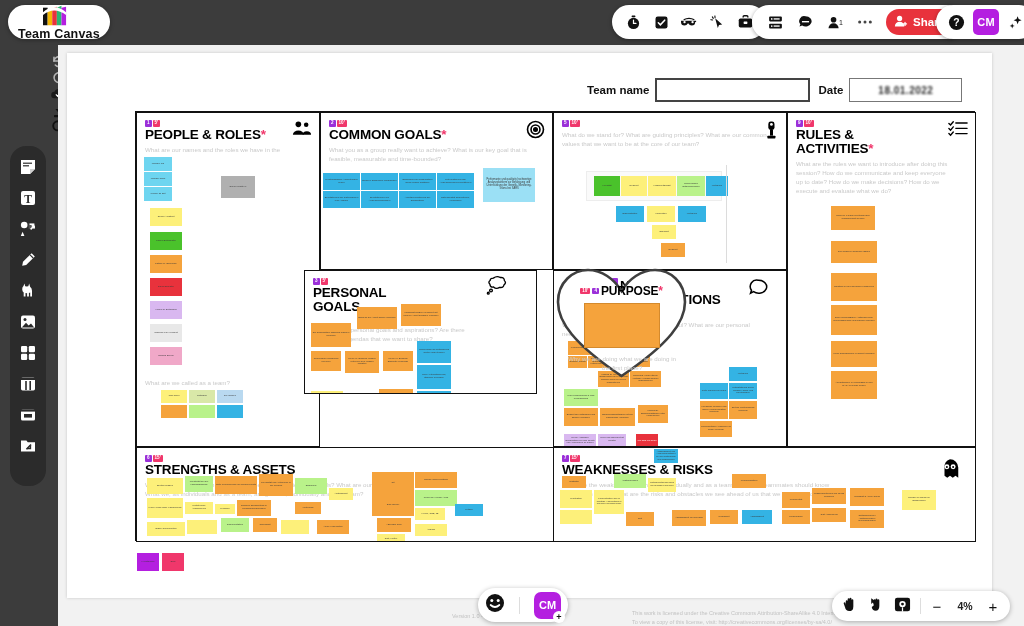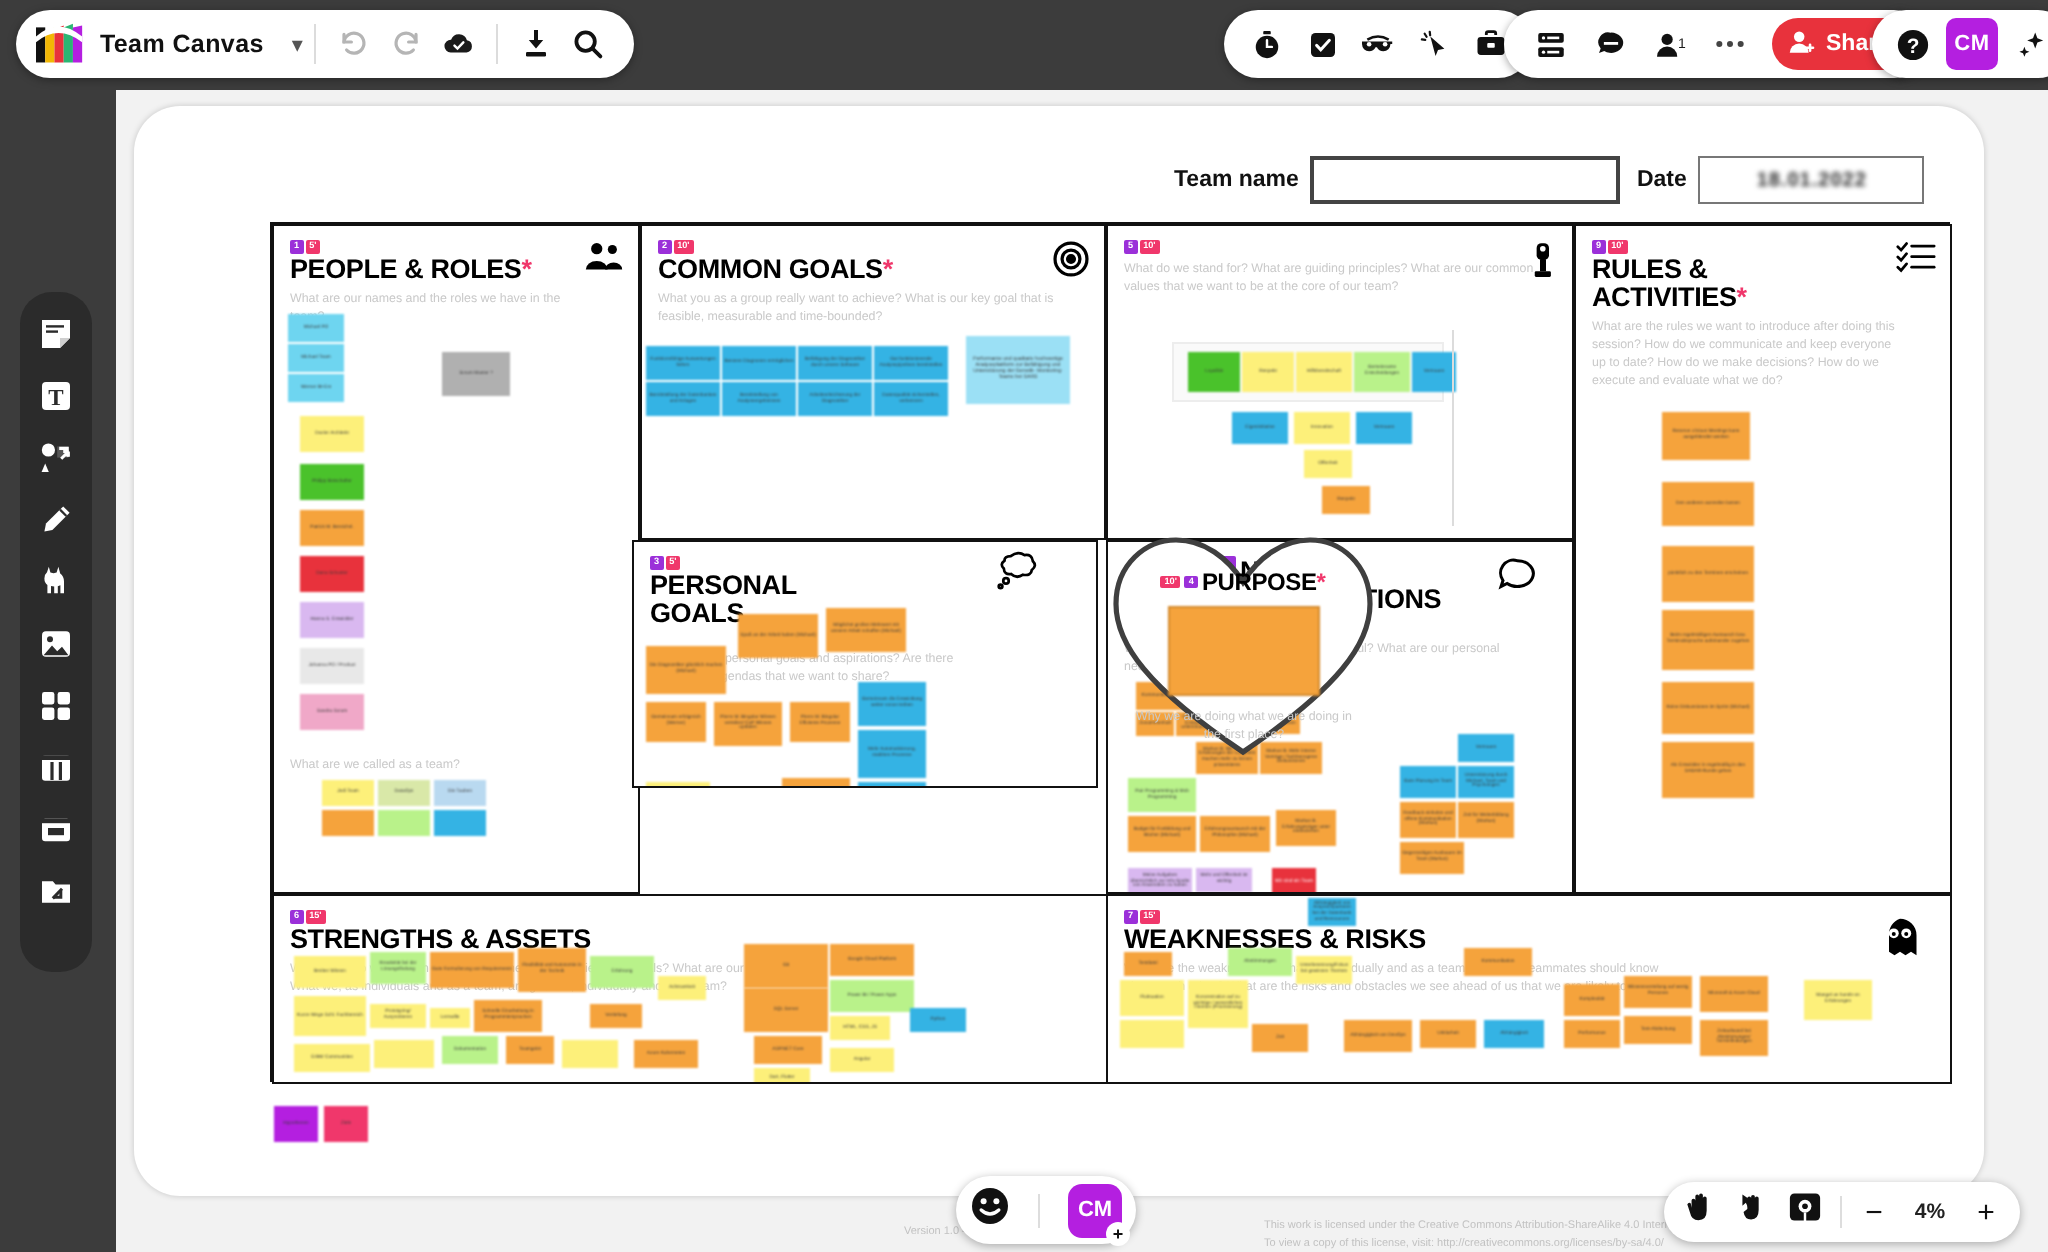--- a/index.html
+++ b/index.html
@@ -14,21 +14,21 @@
   
   #topbar { position:absolute; left:0; top:0; width:1024px; height:45px; }
 
   .pill {
     background:#fff; border-radius:22px; height:34px;
     display:flex; align-items:center; position:absolute; top:5px;
     box-shadow:0 1px 4px rgba(0,0,0,.35);
   }
   .pill .sep { width:1px; height:20px; background:#dcdcdc; margin:0 6px; }
 
-  #board-pill { left:8px; padding:0 10px; }
+  #board-pill { left:8px; padding:0 10px;flex-direction:column; }
   #board-logo { width:24px; height:22px; display:block; margin-right:8px; }
   #board-title { font-size:12.5px; font-weight:bold; color:#111; letter-spacing:.2px; }
   #board-caret { margin-left:14px; color:#555; font-size:11px; }
 
   .ticon { width:26px; height:26px; display:flex; align-items:center; justify-content:center; color:#1a1a1a; cursor:pointer; }
   .ticon svg { display:block; }
 
   #tools-pill { left:612px; padding:0 8px; gap:2px; }
   #collab-pill { left:752px; padding:0 8px 0 10px; gap:4px; }
   #account-pill { left:936px; padding:0 7px; gap:4px; }
@@ -54,21 +54,21 @@
   }
   .rail-ico { width:22px; height:22px; display:flex; align-items:center; justify-content:center; color:#fff; cursor:pointer; }
 
   
   #canvas {
     position:absolute; left:58px; top:45px; width:966px; height:581px;
     background:#f2f2f2; overflow:hidden;
   }
   #paper {
     position:absolute; left:9px; top:8px; width:925px; height:545px;
-    background:#ffffff; box-shadow:0 0 3px rgba(0,0,0,.18);border-radius:23px;
+    background:#ffffff; box-shadow:0 0 3px rgba(0,0,0,.18);
   }
 
   
   #stray { position:absolute; left:13px; top:40px; width:38px; }
   .stray-n { background:#fdf07a; font-size:2.2px; color:#555; padding:2px; margin-bottom:2px; line-height:1.2; text-align:center; }
 
   
   #hdr { position:absolute; left:520px; top:22px; width:390px; height:30px; display:flex; align-items:center; }
   #hdr .lbl { font-size:11.5px; font-weight:bold; color:#111; }
   #team-input { width:155px; height:24px; border:2px solid #444; background:#fff; margin:0 8px 0 6px; }
@@ -423,21 +423,21 @@
         <div class="n blur" style="left:84px;top:63px;width:34px;height:22px;background:#b0b0b0;">Scrum Master ?</div>
         <div class="qsub" style="position:absolute;left:8px;top:262px;max-width:130px;">What are we called as a team?</div>
         <div class="n blur" style="left:24px;top:277px;width:26px;height:13px;background:#fdf07a;">Jedi Team</div>
         <div class="n blur" style="left:52px;top:277px;width:26px;height:13px;background:#d9e8a8;">DataOps</div>
         <div class="n blur" style="left:80px;top:277px;width:26px;height:13px;background:#b9d9f0;">Die Tauben</div>
         <div class="n blur" style="left:24px;top:292px;width:26px;height:13px;background:#f5a33c;">&nbsp;</div>
         <div class="n blur" style="left:52px;top:292px;width:26px;height:13px;background:#b9f28a;">&nbsp;</div>
         <div class="n blur" style="left:80px;top:292px;width:26px;height:13px;background:#34b3e4;">&nbsp;</div>
       </div>
 
-      <div class="cell" style="left:180px;top:158px;width:233px;height:124px;padding:7px 8px;">
+      <div class="cell" style="left:168px;top:158px;width:233px;height:124px;padding:7px 8px;">
         <div class="badges">
           <span class="bdg purple">3</span>
           <span class="bdg pink">5'</span>
         </div>
         <div class="qtitle" style="max-width:80px"><span>PERSONAL GOALS</span></div>
         <div class="qsub" style="margin-top:12px;max-width:160px">What are our personal goals and aspirations? Are there any hidden agendas that we want to share?</div>
         <span class="qicon" style="right:28px;top:4px;">
           <svg width="22" height="20" viewBox="0 0 24 22" fill="none" stroke="#000" stroke-width="1.5">
             <path d="M8 3.4 q4 -3 7.6 -.6 q4.2 -.6 4.6 3.4 q2.4 2.4 -.6 4.8 q-.4 3.4 -4.8 2.6 q-3.6 2.4 -6.6 -.4 q-3.8 .6 -4 -3 q-2.4 -2.4 .4 -4.4 q-.2 -2.2 3.4 -2.4Z"></path>
             <circle cx="5.4" cy="17" r="1.5"></circle>

